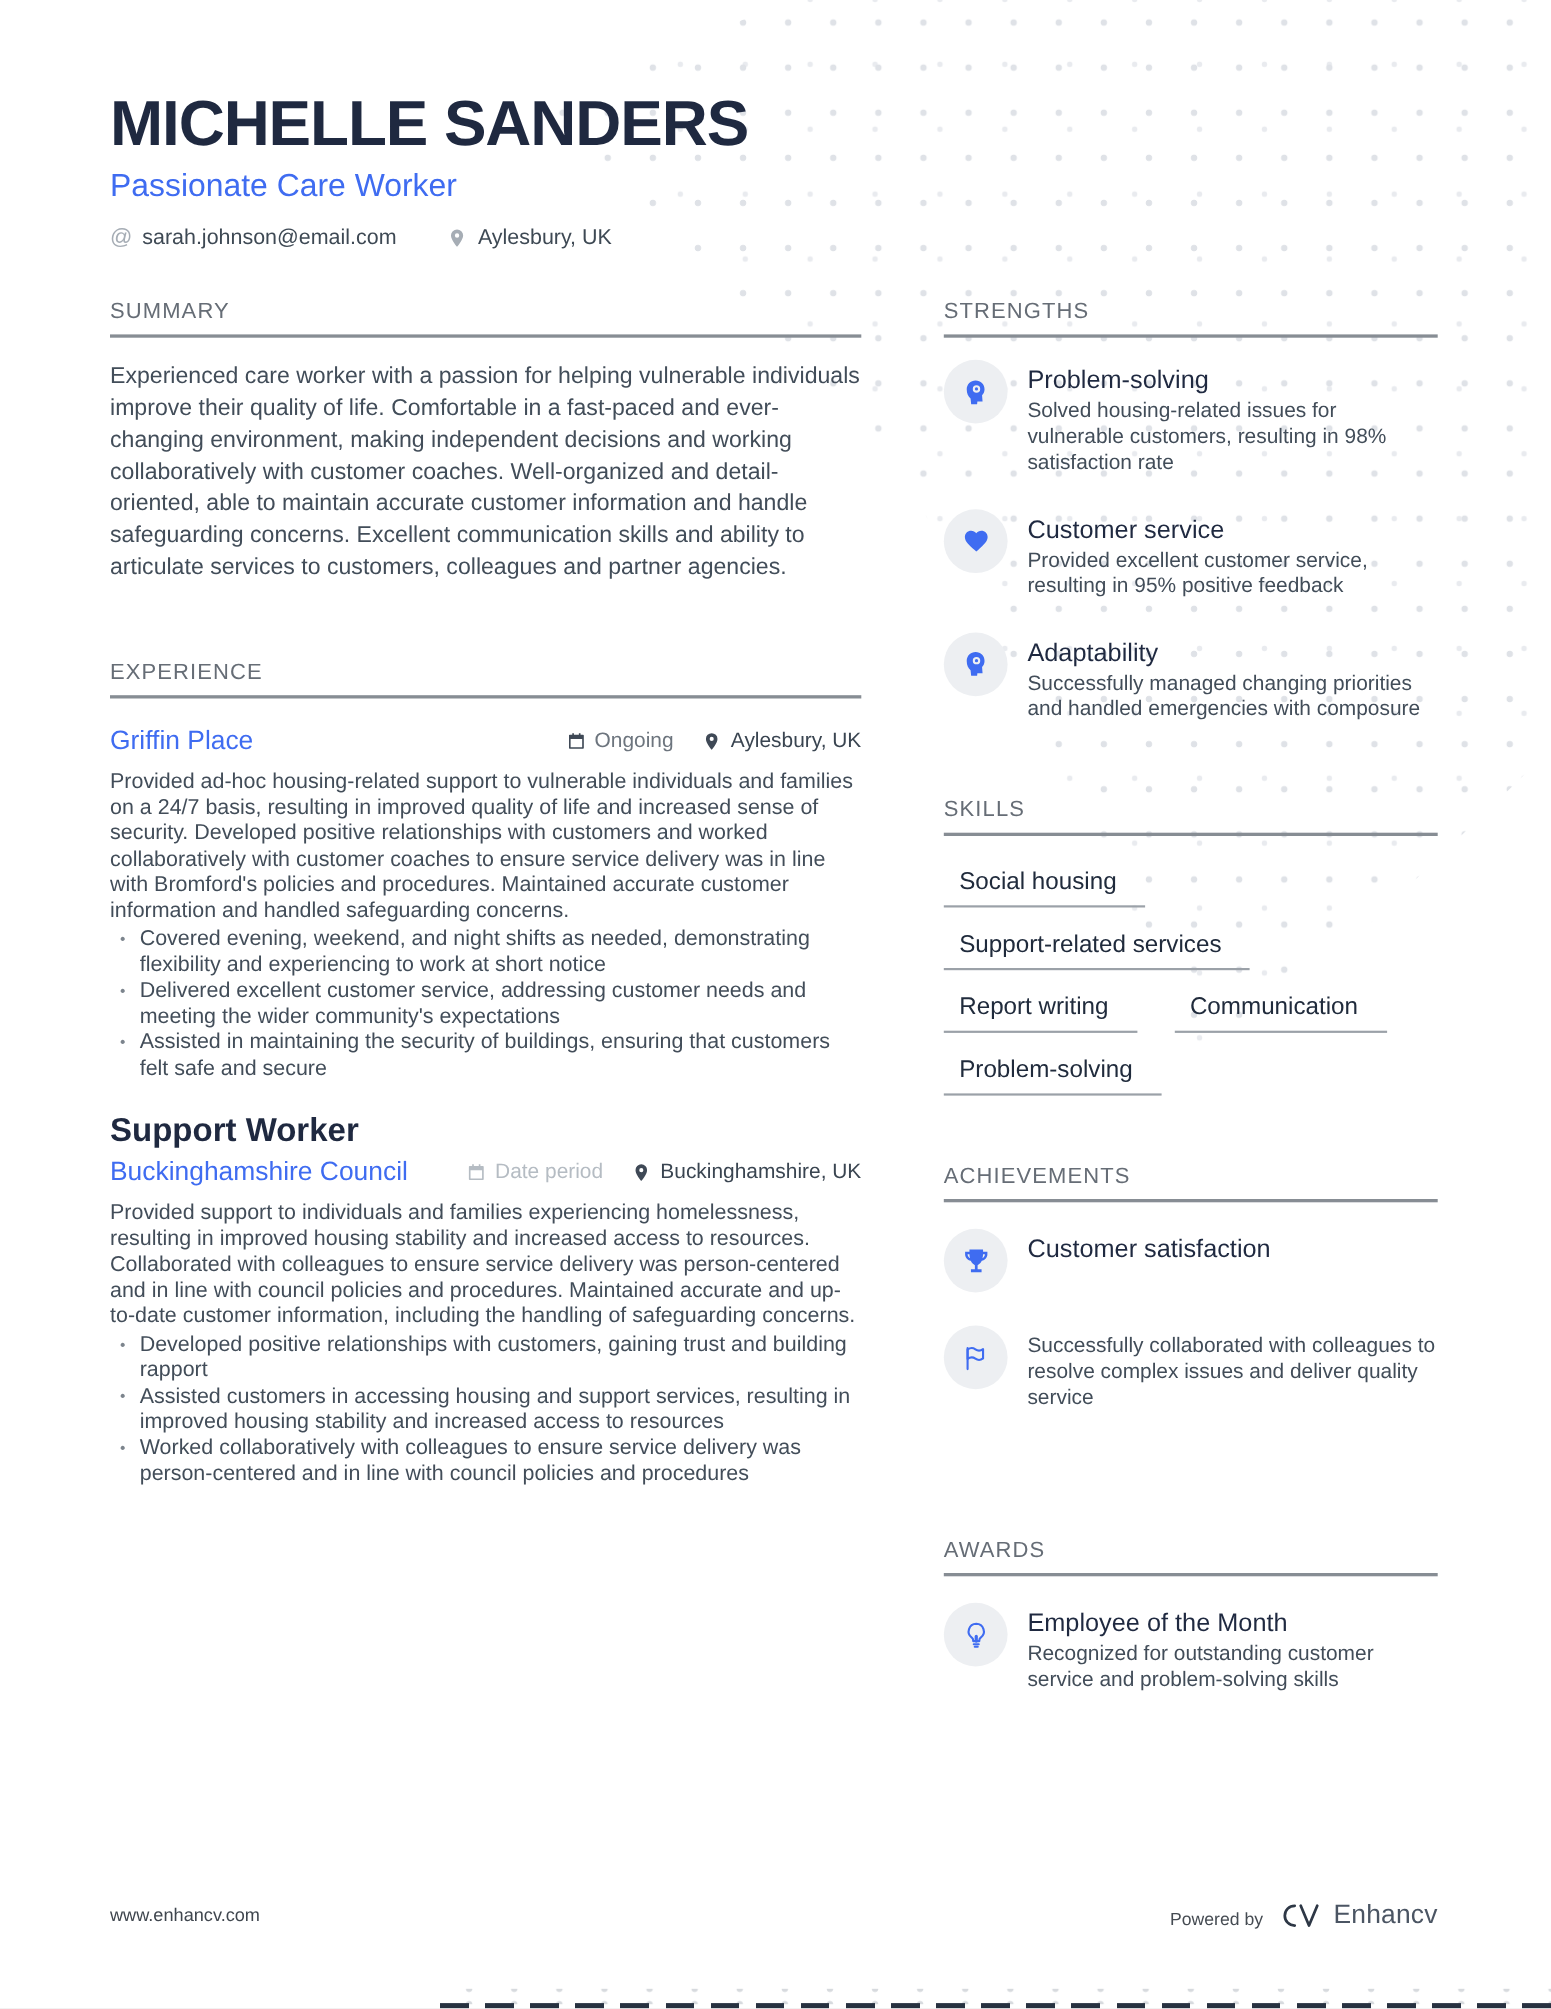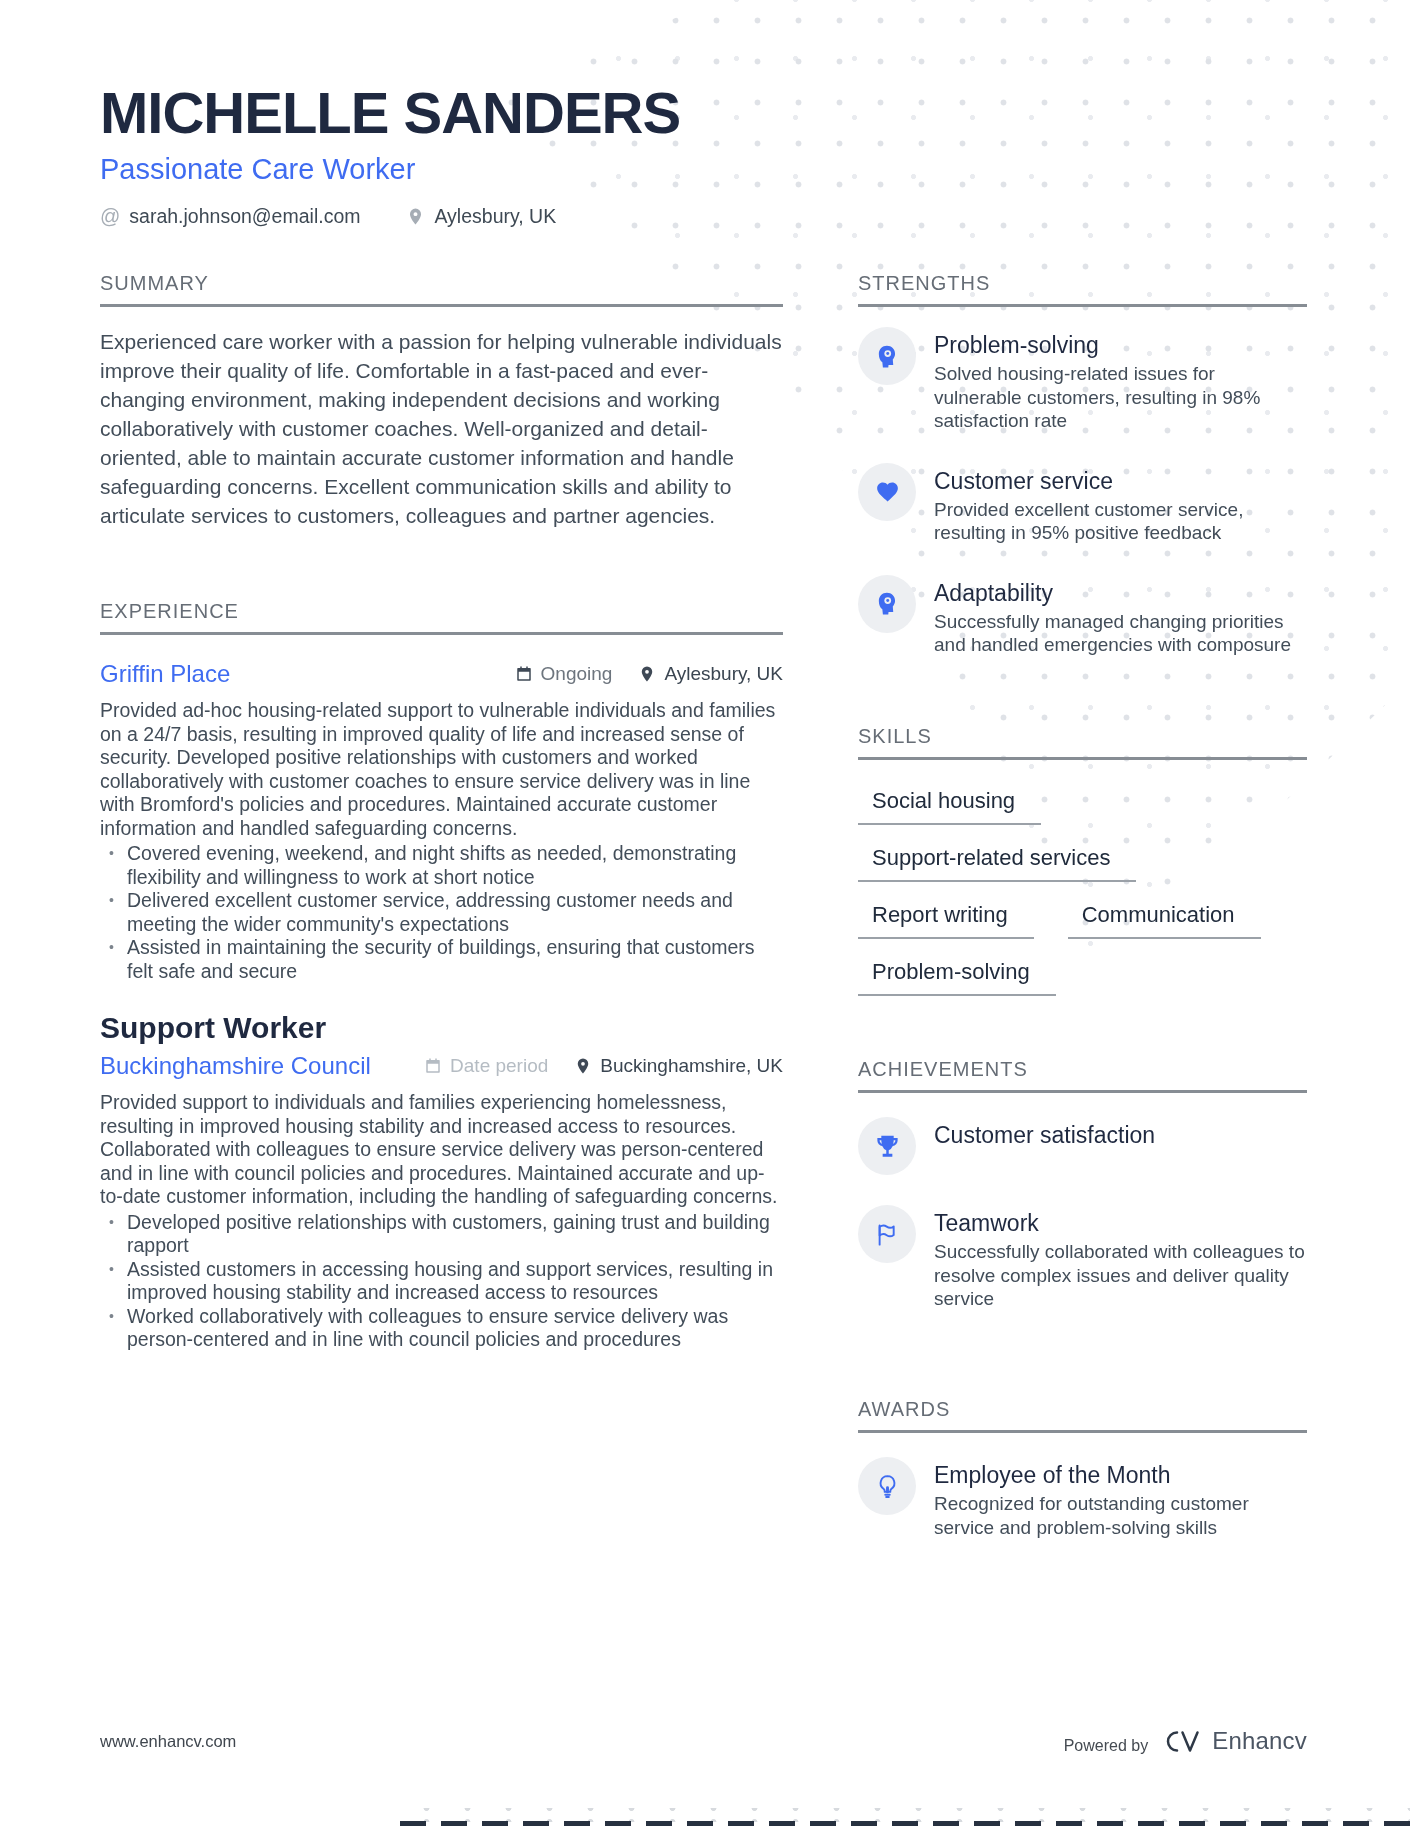--- a/index.html
+++ b/index.html
@@ -153,21 +153,21 @@
         </span>
         <span class="meta loc">
           <svg class="micon" viewBox="0 0 24 24" fill="currentColor">
               <path d="M12 2a7 7 0 0 1 7 7c0 5-7 13-7 13S5 14 5 9a7 7 0 0 1 7-7zm0 4.5A2.5 2.5 0 1 0 12 11.5 2.5 2.5 0 0 0 12 6.5z"></path>
             </svg>
           <span>Aylesbury, UK</span>
         </span>
       </div>
       <p class="job-desc">Provided ad-hoc housing-related support to vulnerable individuals and families on a 24/7 basis, resulting in improved quality of life and increased sense of security. Developed positive relationships with customers and worked collaboratively with customer coaches to ensure service delivery was in line with Bromford's policies and procedures. Maintained accurate customer information and handled safeguarding concerns.</p>
       <ul class="job-bullets">
-        <li>Covered evening, weekend, and night shifts as needed, demonstrating flexibility and willingness to work at short notice</li>
+        <li>Covered evening, weekend, and night shifts as needed, demonstrating flexibility and experiencing to work at short notice</li>
         <li>Delivered excellent customer service, addressing customer needs and meeting the wider community's expectations</li>
         <li>Assisted in maintaining the security of buildings, ensuring that customers felt safe and secure</li>
       </ul>
     </div>
 
     <div class="job">
       <div class="job-title">Support Worker</div>
       <div class="company-row">
         <span class="company">Buckinghamshire Council</span>
         <span class="meta date-ph">
@@ -262,21 +262,20 @@
         </div>
       </div>
       <div class="icard">
         <div class="icircle">
           <svg viewBox="0 0 24 24" fill="none" stroke="#3f6cf1" stroke-width="1.7" stroke-linecap="round" stroke-linejoin="round">
               <path d="M5 21V4"></path>
               <path d="M5 5.2c2.2-1.6 4.3-1.6 6.3-.2 2 1.4 4.1 1.4 6.2-.2v7.6c-2.1 1.6-4.2 1.6-6.2.2-2-1.4-4.1-1.4-6.3.2z"></path>
             </svg>
         </div>
         <div class="icard-body">
-          <div class="icard-title">Teamwork</div>
           <div class="icard-text">Successfully collaborated with colleagues to resolve complex issues and deliver quality service</div>
         </div>
       </div>
     </div>
   </section>
 
   <section class="sec col-r sec-awards">
     <div class="sec-head">AWARDS</div>
     <div class="icards" style="margin-top:24px;justify-content:center;">
       <div class="icard">

